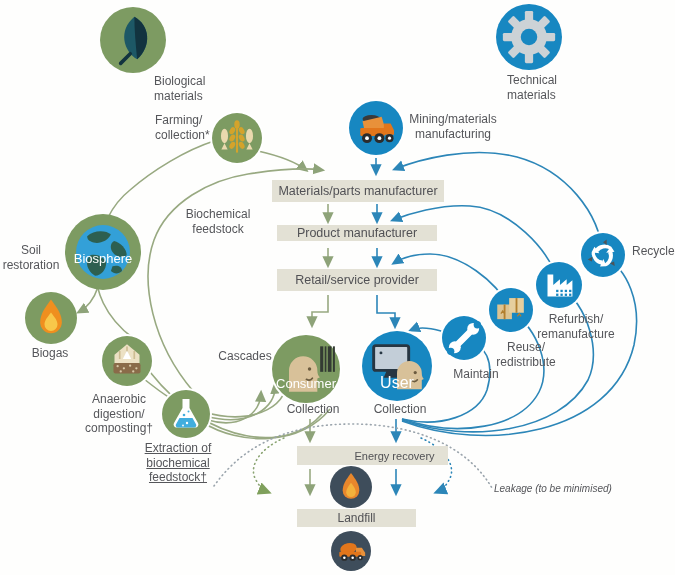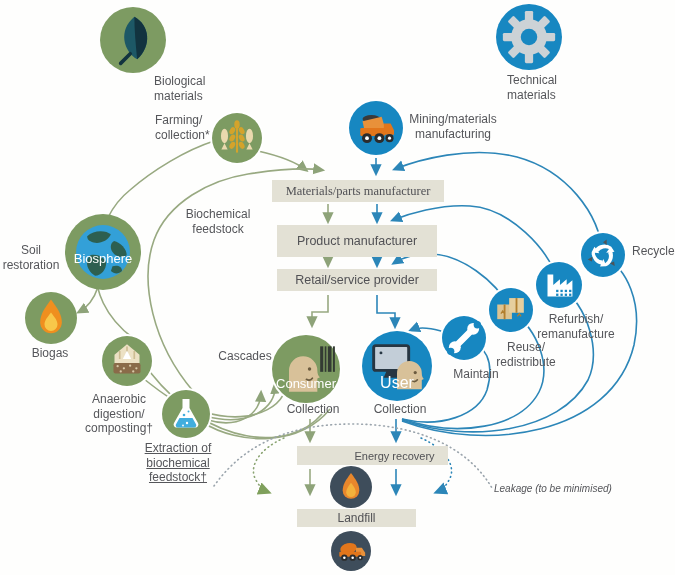--- a/index.html
+++ b/index.html
@@ -74,22 +74,22 @@
       <path d="M 603,256 C 600,212 565,170 517,157 C 470,145 418,160 395,169" marker-end="url(#ab)"></path>
     </g>
 
     <g fill="none" stroke-width="1.6" stroke-linecap="round">
       <path d="M 214,486 C 248,438 300,424 352,424 C 412,424 466,444 492,488" stroke="#9aa4ac" stroke-dasharray="0.8 3.6"></path>
       <path d="M 284,438 C 259,449 248,467 256,480 C 259,486 263,490 268,492" stroke="#8ba573" stroke-dasharray="0.8 3.6" marker-end="url(#agd)"></path>
       <path d="M 421,438 C 446,449 457,467 449,480 C 446,486 442,490 437,492" stroke="#2c86b8" stroke-dasharray="0.8 3.6" marker-end="url(#abd)"></path>
     </g>
   </svg>
 
-  <div class="box" style="left:272px;top:180px;width:172px;height:22px;font-family:Liberation Serif, serif;">Materials/parts manufacturer</div>
-  <div class="box" style="left:277px;top:225px;width:160px;height:32px;">Product manufacturer</div>
+  <div class="box" style="left:272px;top:180px;width:172px;height:22px;">Materials/parts manufacturer</div>
+  <div class="box" style="left:277px;top:225px;width:160px;height:16px;">Product manufacturer</div>
   <div class="box" style="left:277px;top:269px;width:160px;height:22px;">Retail/service provider</div>
   <div class="box" style="left:297px;top:446px;width:107px;height:19px;font-size:11px;padding-left:44px;">Energy recovery</div>
   <div class="box" style="left:297px;top:509px;width:119px;height:18px;font-size:12px;">Landfill</div>
 
   <div class="node green" style="left:100px;top:7px;width:66px;height:66px;">
     <svg viewBox="0 0 48 48">
       <path d="M25 7 C36 13 38 28 27 38 C17 32 13 17 25 7 Z" fill="#1d5866"></path>
       <path d="M25 7 C36 13 38 28 27 38 C26 27 25 17 25 7 Z" fill="#12333f"></path>
       <path d="M22 34 L15 41" stroke="#12333f" stroke-width="2.6" stroke-linecap="round"></path>
     </svg>

